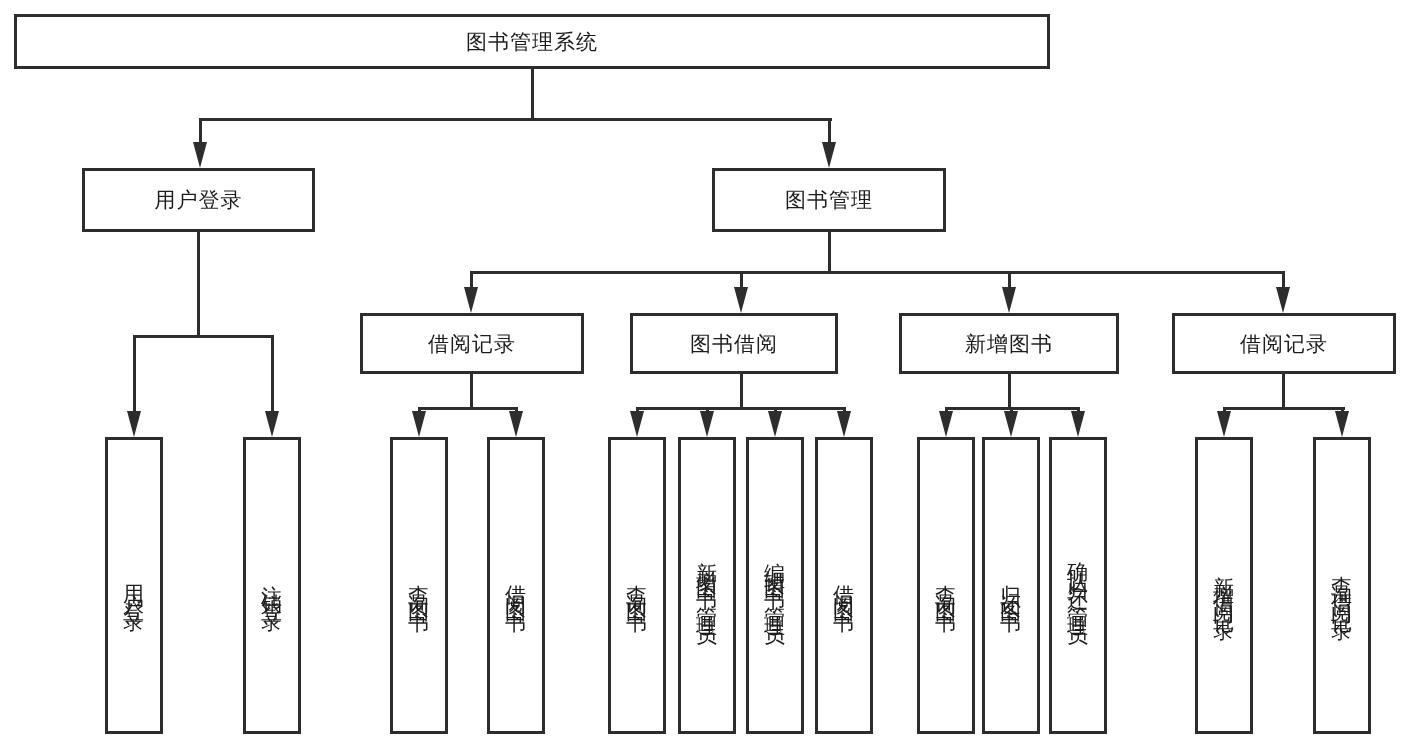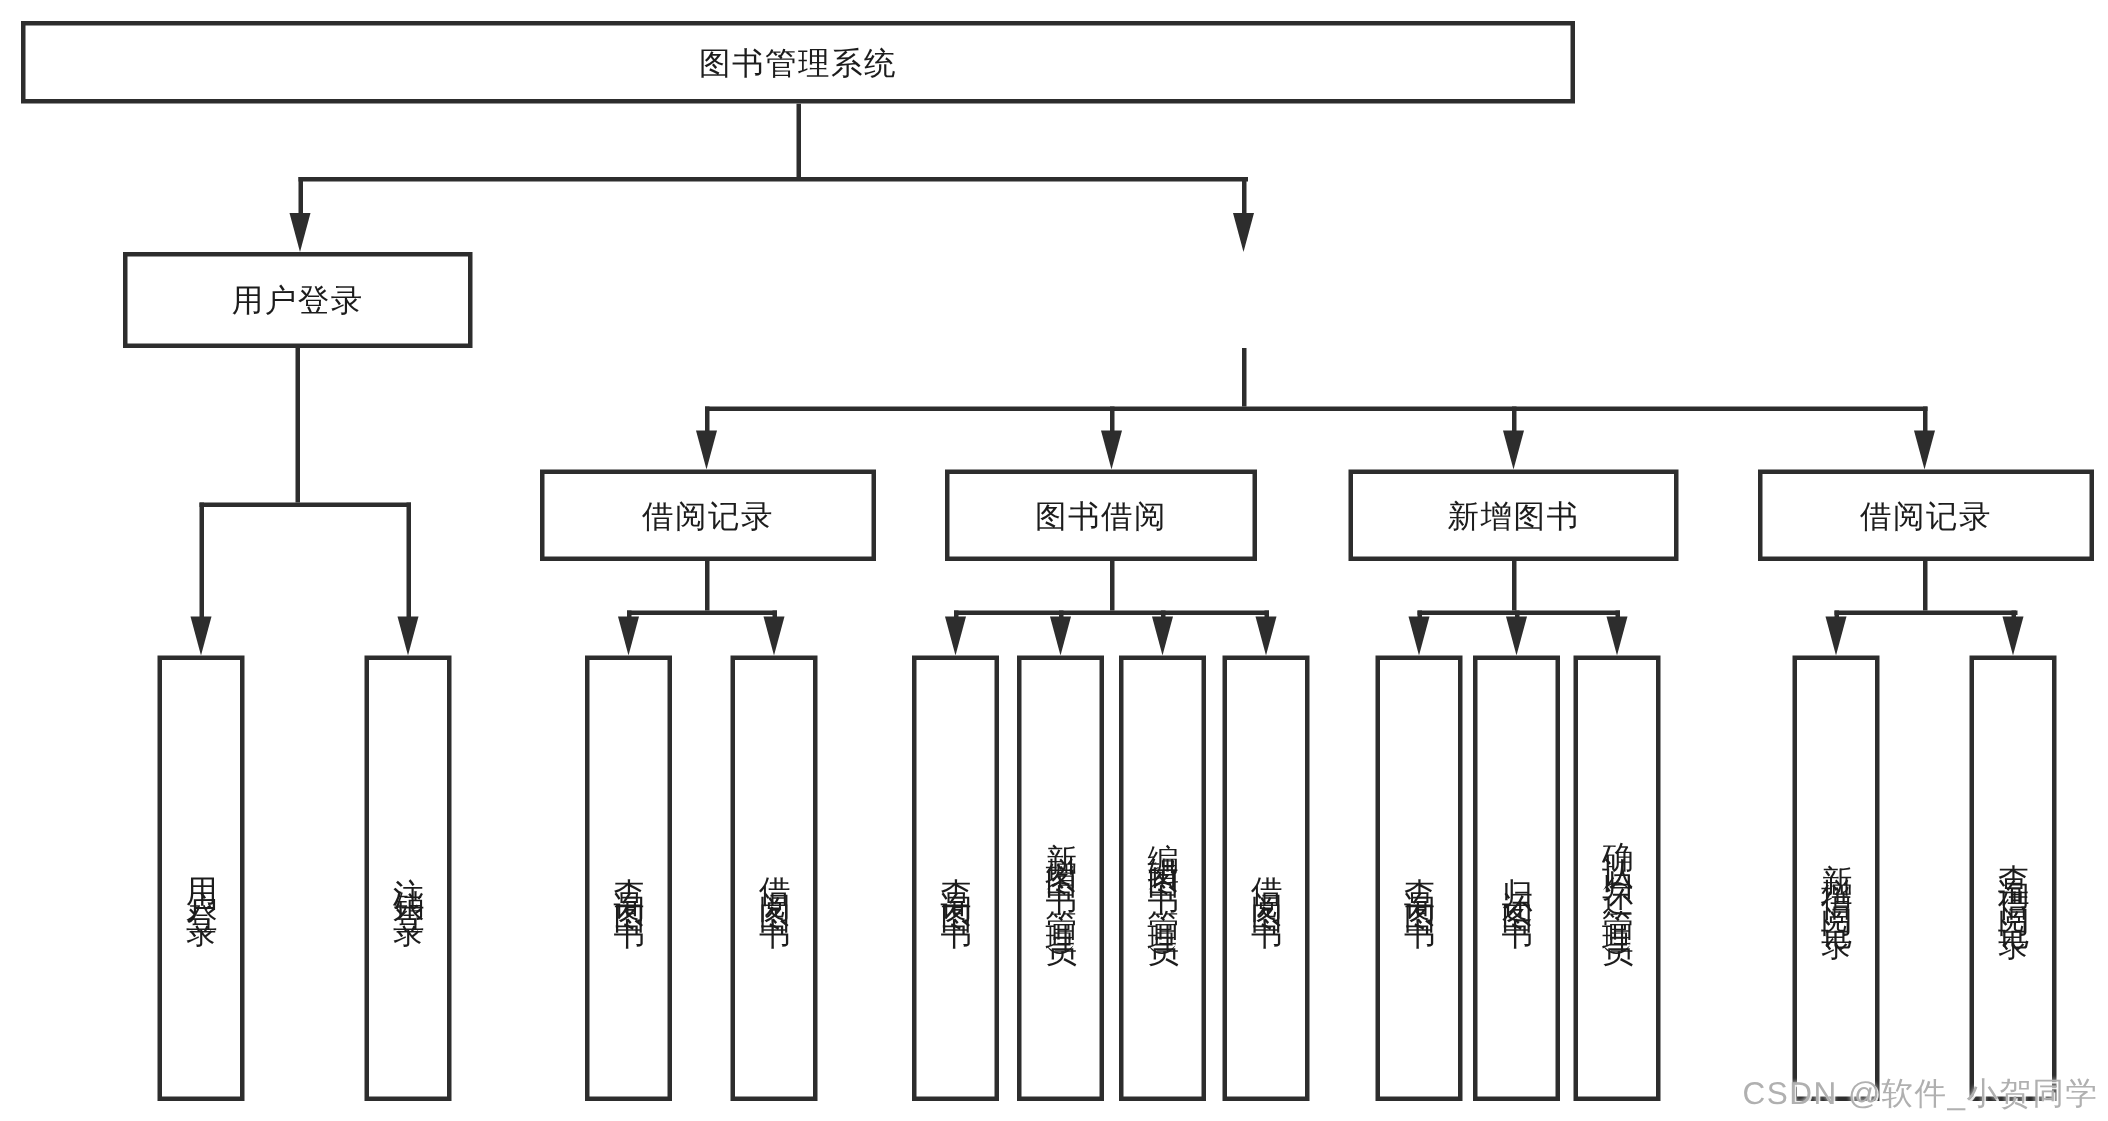--- a/index.html
+++ b/index.html
@@ -101,20 +101,23 @@
   <div class="vl" style="left:1341px;top:407px;height:6px"></div>
   <div class="ar" style="left:1335px;top:411px"></div>
 
   <div class="box root">
     <span class="lbl">图书管理系统</span>
   </div>
 
   <div class="box lv2" style="left:82px;width:233px">
     <span class="lbl">用户登录</span>
   </div>
+  <div class="box lv2" style="left:712px;width:234px">
+    <span class="lbl">图书管理</span>
+  </div>
 
   <div class="box grp" style="left:360px;width:224px">
     <span class="lbl">借阅记录</span>
   </div>
   <div class="box grp" style="left:630px;width:208px">
     <span class="lbl">图书借阅</span>
   </div>
   <div class="box grp" style="left:899px;width:220px">
     <span class="lbl">新增图书</span>
   </div>
@@ -159,15 +162,14 @@
     <span class="vtext">确认归还（管理员）</span>
   </div>
 
   <div class="box leaf" style="left:1195px">
     <span class="vtext">新增借阅记录</span>
   </div>
   <div class="box leaf" style="left:1313px">
     <span class="vtext">查询借阅记录</span>
   </div>
 
-  <div class="watermark">CSDN @软件_小贺同学</div>
 
 </div>
 
 </body></html>

